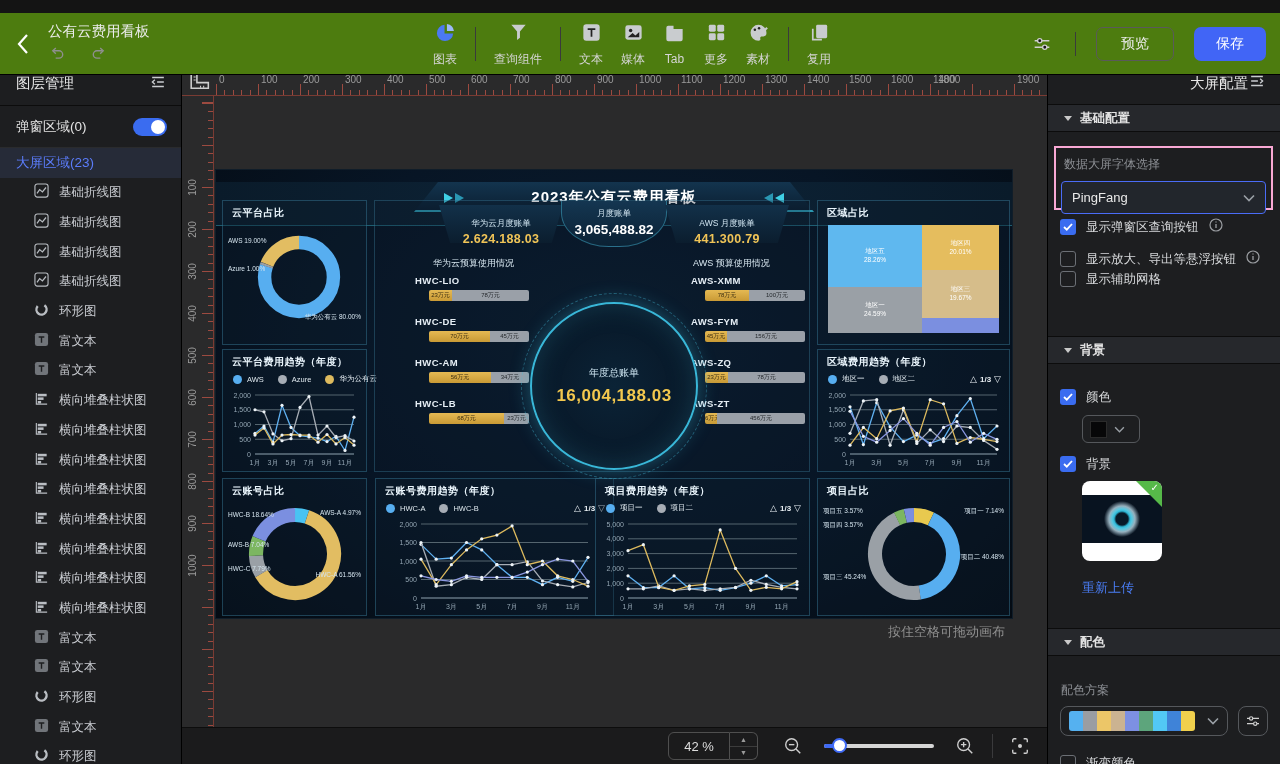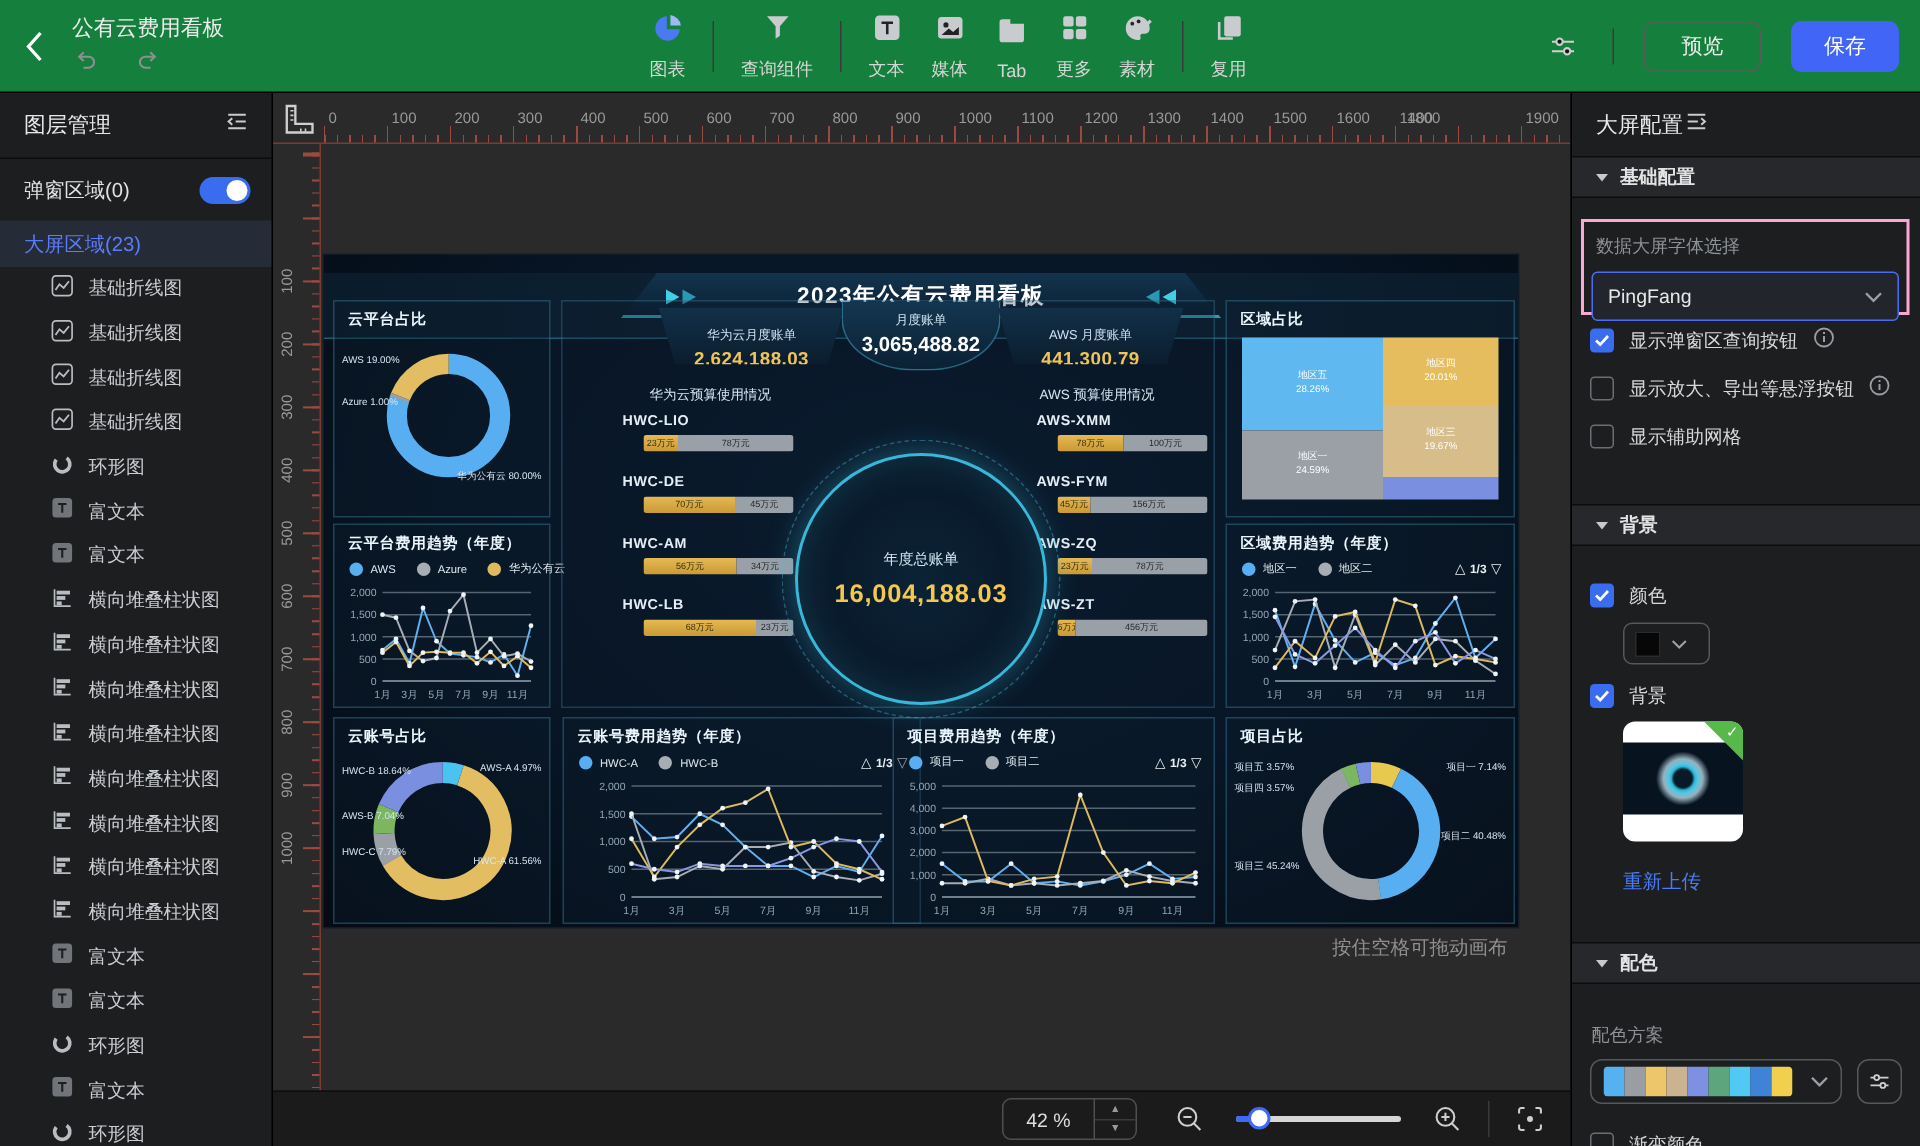--- a/index.html
+++ b/index.html
@@ -1,19 +1,19 @@
 <!DOCTYPE html>
 <html><head>
 <meta charset="utf-8">
 <style>
 *{margin:0;padding:0;box-sizing:border-box}
 html,body{width:1280px;height:764px;overflow:hidden;background:#111;font-family:"Liberation Sans",sans-serif}
 .app{position:relative;width:1280px;height:764px;background:#141414;color:#ddd;overflow:hidden}
 
-.topbar{position:absolute;top:0;left:0;right:0;height:62px;background:#15803d;border-bottom:1px solid #000;z-index:30}
+.topbar{position:absolute;top:13px;left:0;right:0;height:62px;background:#4d7c0f;border-bottom:1px solid #000;z-index:30}
 .back{position:absolute;left:14px;top:19px;width:20px;height:24px;cursor:pointer}
 .doc-title{position:absolute;left:48px;top:9px;font-size:14.5px;color:#ececec}
 .undo-redo{position:absolute;left:48px;top:31px;display:flex;gap:26px}
 .undo-redo svg{width:17px;height:17px}
 .tools{position:absolute;left:424px;top:0;height:62px;display:flex;align-items:center}
 .tool{display:flex;flex-direction:column;align-items:center;padding:0 9px;cursor:pointer}
 .tool svg{width:23px;height:23px}
 .tool .tlabel{margin-top:3px;font-size:12px;color:#d5d5d5;white-space:nowrap}
 .tsep{width:1px;height:34px;background:#3a3a3c;margin:0 9px}
 .top-right{position:absolute;right:14px;top:0;height:62px;display:flex;align-items:center;gap:20px}
@@ -90,21 +90,21 @@
 .bname{font-size:9.5px;font-weight:bold;color:#e6eef5;letter-spacing:.4px}
 .bbar{display:flex;height:11px;margin:4px 0 0 14px;width:100px;border-radius:2px;overflow:hidden}
 .bused{background:linear-gradient(180deg,#e5b953,#c99a35);color:#3a2c10;font-size:6px;display:flex;align-items:center;justify-content:center;white-space:nowrap}
 .btotal{flex:1;background:#9aa0a8;color:#24282c;font-size:6px;display:flex;align-items:center;justify-content:center;white-space:nowrap}
 .big-circle{position:absolute;left:155px;top:101px;width:168px;height:168px;border-radius:50%;border:2px solid #39b7d8;background:radial-gradient(circle,#0b2336 0%,#081727 72%);box-shadow:0 0 20px rgba(57,183,216,.4),inset 0 0 28px rgba(57,183,216,.22);display:flex;flex-direction:column;align-items:center;justify-content:center}
 .big-circle::before{content:'';position:absolute;inset:-11px;border:1px dashed rgba(70,190,220,.38);border-radius:50%}
 .big-circle .cl{font-size:10px;color:#cfe6f2;margin-bottom:6px}
 .big-circle .cv{font-size:17px;font-weight:bold;letter-spacing:.5px}
 
 .config{position:absolute;top:62px;right:0;width:233px;bottom:0;background:#1d1e20;border-left:1px solid #000;overflow:hidden}
-.cfg-head{height:42px;display:flex;align-items:center;justify-content:flex-start;padding:0 14px 0 16px}
+.cfg-head{height:42px;display:flex;align-items:center;justify-content:flex-end;padding:0 14px 0 16px}
 .cfg-head .t{font-size:14.5px;color:#e8e8e8}
 .cfg-band{height:28px;display:flex;align-items:center;gap:8px;padding:0 16px;background:#26282c;border-top:1px solid #0c0c0c;border-bottom:1px solid #0c0c0c;cursor:pointer}
 .cfg-band .t{font-size:12.5px;font-weight:bold;color:#e3e3e3}
 .caret{width:0;height:0;border-left:4.5px solid transparent;border-right:4.5px solid transparent;border-top:5.5px solid #c9c9c9}
 .red-box{position:absolute;left:6px;width:219px;border:2px solid #f9a8d4;padding:6px 5px 7px 5px}
 .cfg-label{font-size:12px;color:#8d9095;margin:2px 0 8px 3px}
 .select{height:33px;background:#22262c;border:1px solid #4a6cf7;border-radius:4px;display:flex;align-items:center;justify-content:space-between;padding:0 10px;cursor:pointer}
 .select .t{font-size:13px;color:#e8e8e8}
 .chkrow{position:absolute;left:12px;display:flex;align-items:center;gap:10px;height:22px}
 .chk{width:16px;height:16px;border-radius:3px;flex:none;display:flex;align-items:center;justify-content:center}
@@ -1010,21 +1010,21 @@
             </svg></span>
         </div>
         <div class="chkrow" style="top: 186px;">
           <span class="chk off"></span>
           <span class="t">显示放大、导出等悬浮按钮</span>
           <span><svg class="info-ic" viewBox="0 0 14 14">
               <circle cx="7" cy="7" r="6" fill="none" stroke="#9a9da1" stroke-width="1.2"></circle>
               <path d="M7 6 v4 M7 3.4 v1.2" stroke="#9a9da1" stroke-width="1.3"></path>
             </svg></span>
         </div>
-        <div class="chkrow" style="top: 218px;">
+        <div class="chkrow" style="top: 206px;">
           <span class="chk off"></span>
           <span class="t">显示辅助网格</span>
         </div>
       </div>
 
     <div class="cfg-band" style="position:absolute;top:274px;left:0;right:0">
       <span class="caret"></span>
       <span class="t">背景</span>
     </div>
 

